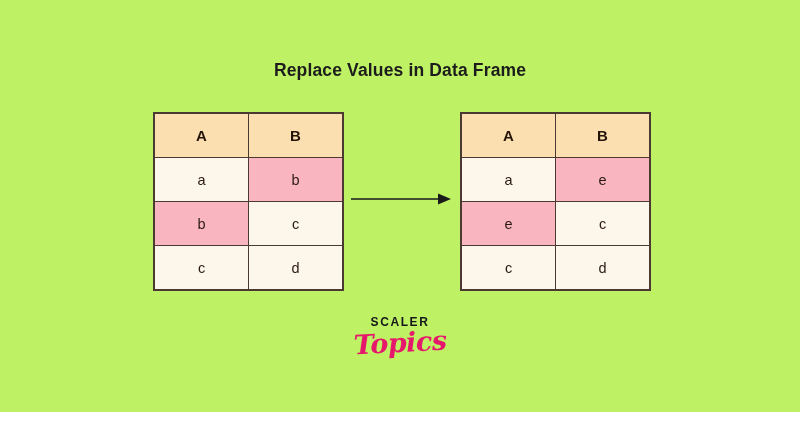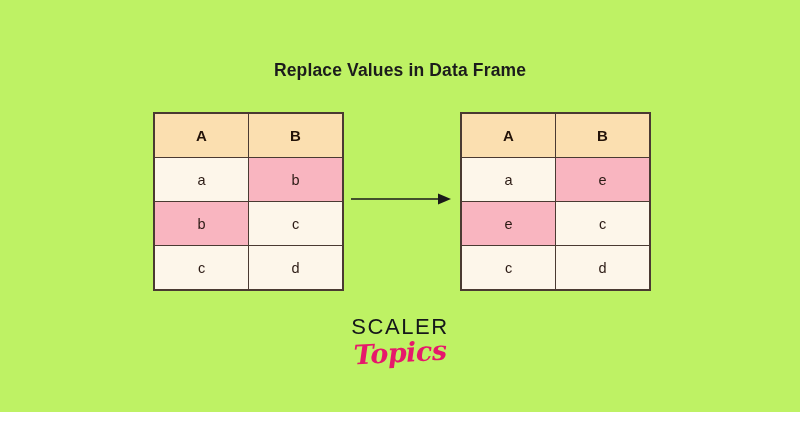--- a/index.html
+++ b/index.html
@@ -91,22 +91,22 @@
     position: absolute;
     left: 0;
     top: 316px;
     width: 800px;
     text-align: center;
     line-height: 1;
   }
   .logo-scaler {
     display: block;
     font-family: "Liberation Sans", sans-serif;
-    font-weight: normal;
-    font-size: 22px;
+    font-weight: bold;
+    font-size: 12px;
     letter-spacing: 1.6px;
     color: #15171a;
   }
   .logo-topics {
     display: block;
     margin-top: 1px;
     font-family: "DejaVu Serif", serif;
     font-style: italic;
     font-weight: bold;
     font-size: 27px;

